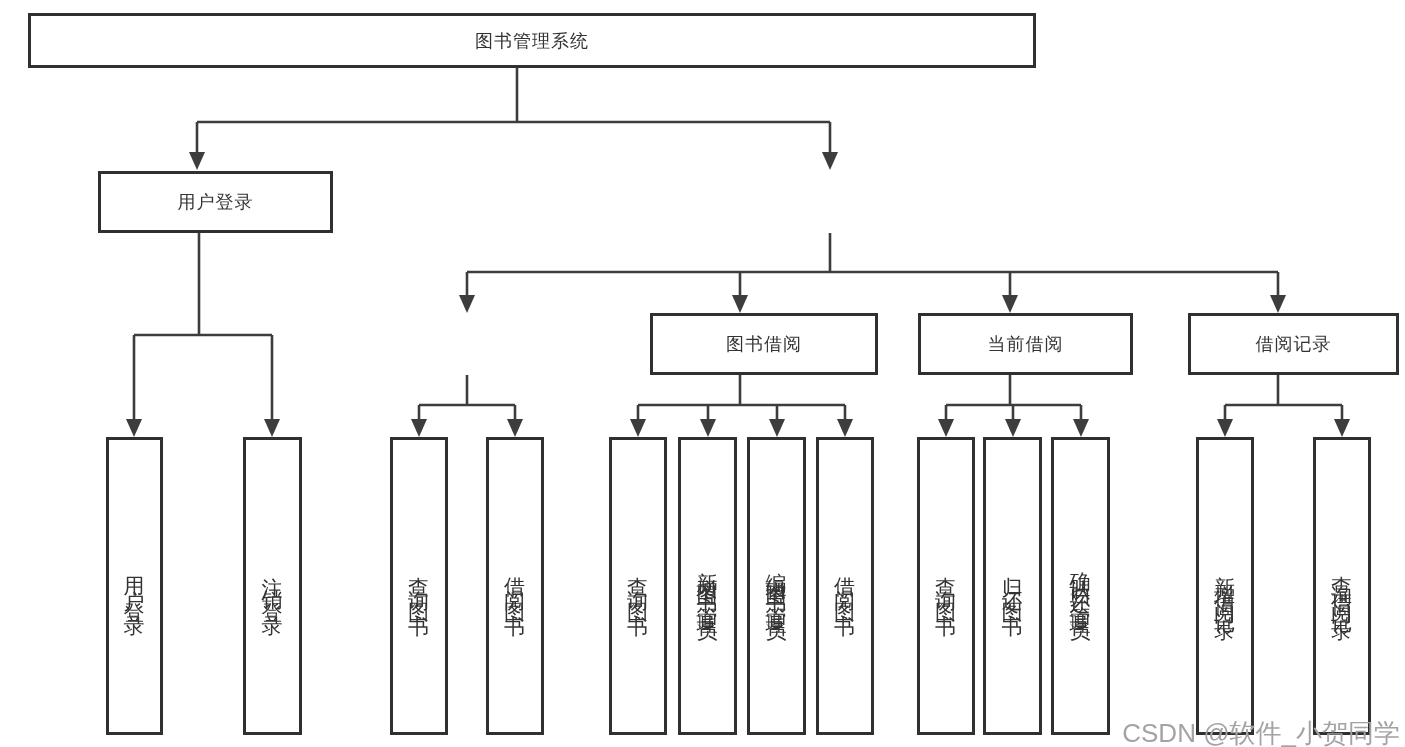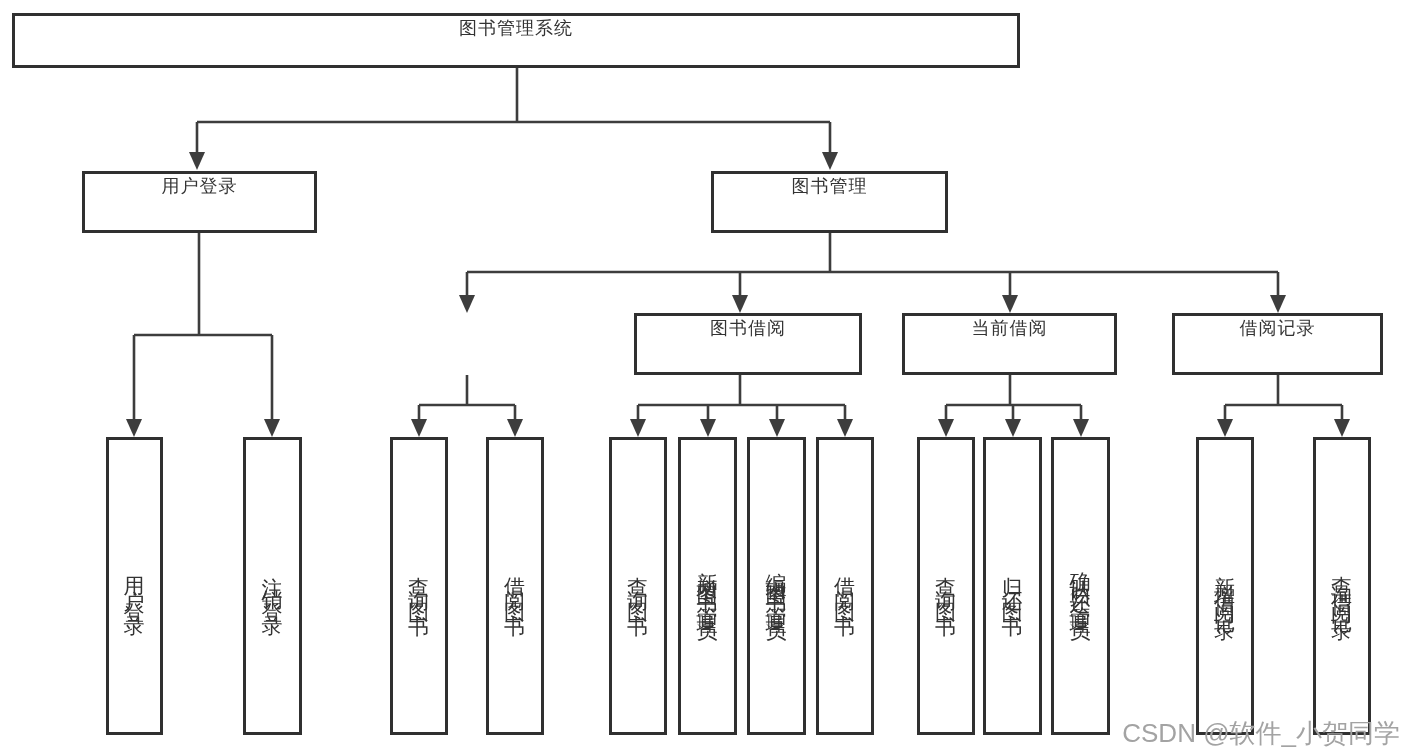--- a/index.html
+++ b/index.html
@@ -17,22 +17,24 @@
   #connector-layer {
     position: absolute; left: 0; top: 0;
     width: 1405px; height: 747px;
     pointer-events: none;
   }
   .hbox {
     position: absolute;
     border: 3px solid #303030;
     background: #ffffff;
     display: flex;
+    align-items: center;
     justify-content: center;
     z-index: 2;
+    margin-left: 16px;
   }
   .hlabel {
     font-size: 18px;
     color: #333333;
     letter-spacing: 1px;
     white-space: nowrap;
   }
   .vbox {
     position: absolute;
     top: 437px;
@@ -111,23 +113,20 @@
     </g>
   </svg>
 
   <div class="hbox" style="left:12px;top:13px;width:1008px;height:55px">
     <span class="hlabel">图书管理系统</span>
   </div>
 
   <div class="hbox" style="left:82px;top:171px;width:235px;height:62px">
     <span class="hlabel">用户登录</span>
   </div>
-  <div class="hbox" style="left:711px;top:171px;width:237px;height:62px">
-    <span class="hlabel">图书管理</span>
-  </div>
 
   <div class="hbox" style="left:634px;top:313px;width:228px;height:62px">
     <span class="hlabel">图书借阅</span>
   </div>
   <div class="hbox" style="left:902px;top:313px;width:215px;height:62px">
     <span class="hlabel">当前借阅</span>
   </div>
   <div class="hbox" style="left:1172px;top:313px;width:211px;height:62px">
     <span class="hlabel">借阅记录</span>
   </div>

